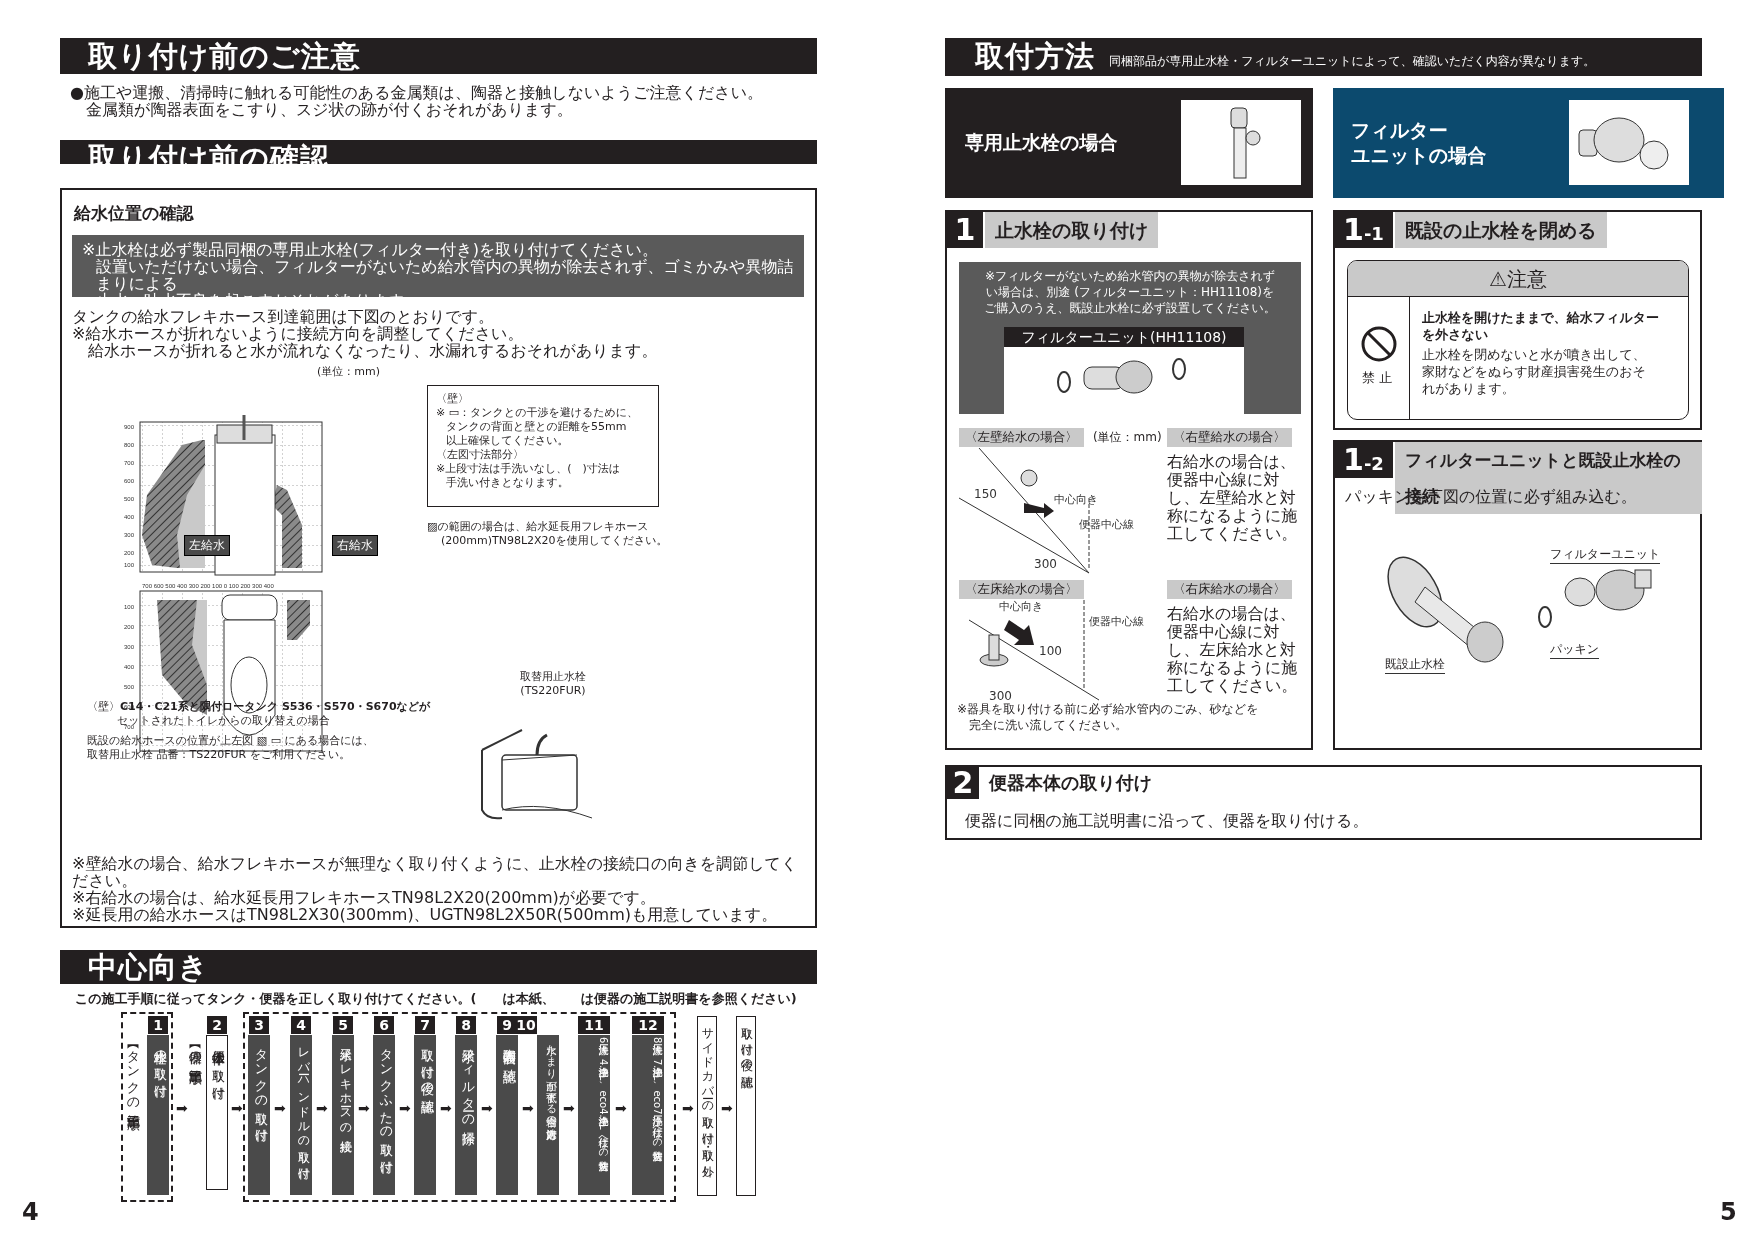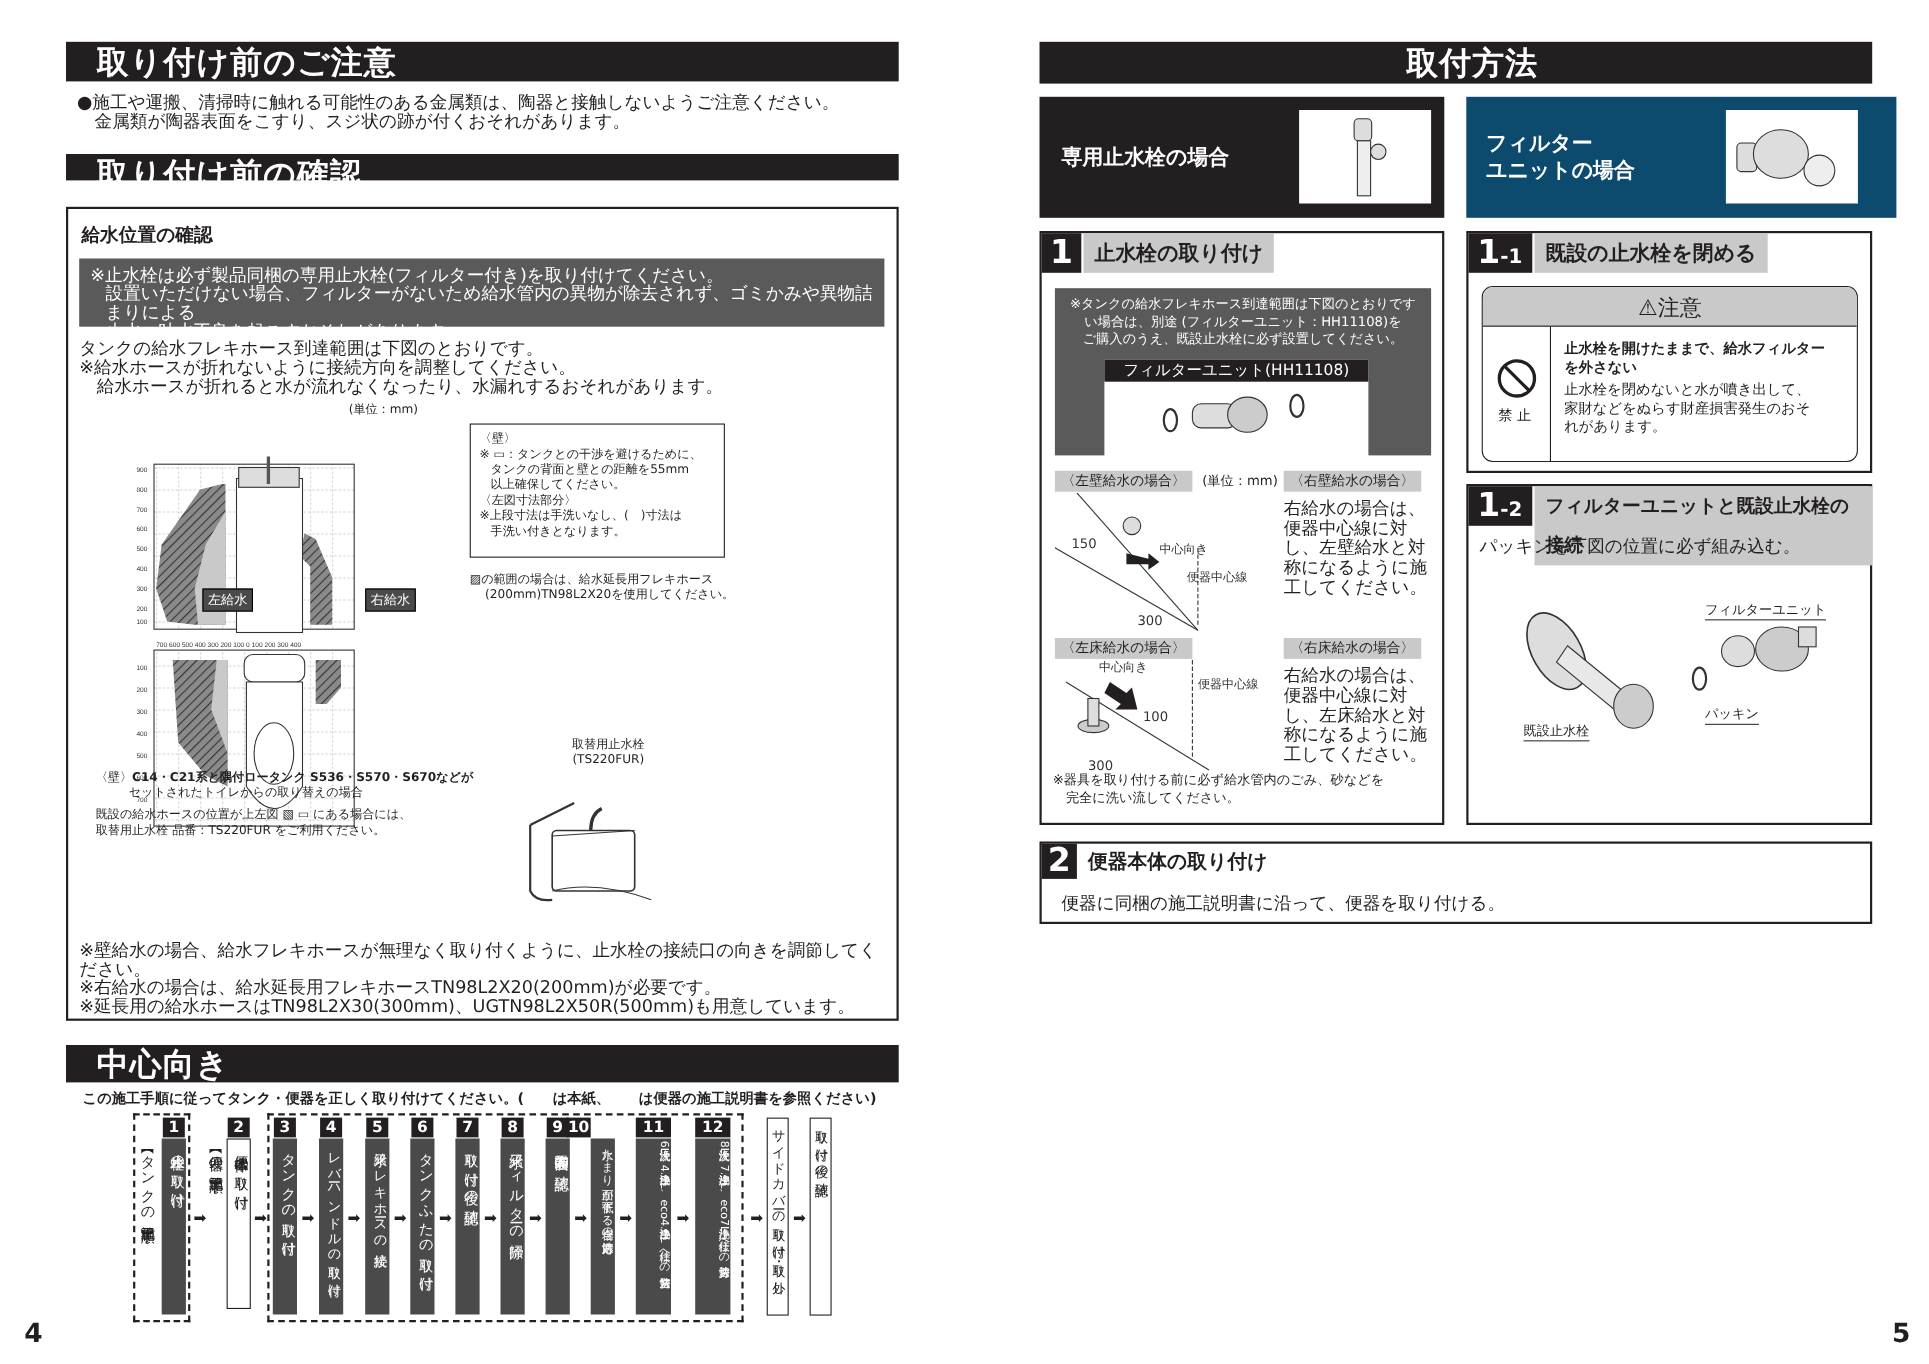--- a/index.html
+++ b/index.html
@@ -207,21 +207,21 @@
 <div class="abs pbox" style="left:632px; top:1035px; width:32px; height:160px; writing-mode:vertical-rl; font-size:10px; line-height:14px; padding-top:2px;">大洗浄8L、小洗浄7.5L、eco小洗浄7L仕様への切替方法</div>
 <div class="abs arrow" style="left:682px; top:1100px;">➡</div>
 
 <div class="abs wbox vt" style="left:697px; top:1016px; width:20px; height:180px; padding-top:2px; font-size:12px;">サイドカバーの取り付け・取り外し</div>
 <div class="abs arrow" style="left:721px; top:1100px;">➡</div>
 
 <div class="abs wbox vt" style="left:736px; top:1016px; width:20px; height:180px; padding-top:2px; font-size:12px;">取り付け後の確認</div>
 
 <div class="abs pagenum" style="left:22px; top:1198px;">4</div>
 
-<div class="abs hbar" style="left:945px; top:38px; width:757px; height:38px; display:flex; align-items:center;flex-direction:column;">
+<div class="abs hbar" style="left:945px; top:38px; width:757px; height:38px; display:flex; align-items:center;">
   <div style="font-size:29px; padding-left:30px; letter-spacing:1px;">取付方法</div>
   <div style="font-size:12px; margin-left:14px; font-weight:normal; padding-top:8px;">同梱部品が専用止水栓・フィルターユニットによって、確認いただく内容が異なります。</div>
 </div>
 
 <div class="abs" style="left:945px; top:88px; width:368px; height:110px; background:#231f20;">
   <div class="abs" style="left:20px; top:42px; color:#fff; font-weight:bold; font-size:19px;">専用止水栓の場合</div>
   <div class="abs" style="left:236px; top:12px; width:120px; height:85px; background:#fff;">
     <svg width="120" height="85" viewBox="0 0 120 85">
       <rect x="50" y="8" width="16" height="20" rx="4" fill="#ddd" stroke="#333"></rect>
       <rect x="53" y="28" width="12" height="50" fill="#eee" stroke="#333"></rect>
@@ -240,21 +240,21 @@
       <ellipse cx="50" cy="40" rx="25" ry="22" fill="#ddd" stroke="#333"></ellipse>
       <circle cx="85" cy="55" r="14" fill="#eee" stroke="#333"></circle>
     </svg>
   </div>
 </div>
 
 <div class="abs box" style="left:945px; top:210px; width:368px; height:540px;">
   <div class="abs stepnum" style="left:0; top:0; width:36px; height:36px;">1</div>
   <div class="abs steptitle" style="left:38px; top:0;">止水栓の取り付け</div>
   <div class="abs greybar" style="left:12px; top:50px; width:342px; height:152px; padding:6px 8px; font-size:12px; line-height:16px; text-align:center;">
-    <div>※タンクの給水フレキホース到達範囲は下図のとおりです</div>
+    <div>※フィルターがないため給水管内の異物が除去されず</div>
     <div>い場合は、別途 (フィルターユニット：HH11108)を</div>
     <div>ご購入のうえ、既設止水栓に必ず設置してください。</div>
     <div class="abs" style="left:45px; top:65px; width:240px; height:88px; background:#fff;">
       <div style="background:#231f20; color:#fff; font-size:14px; padding:2px 4px; text-align:center;">フィルターユニット(HH11108)</div>
       <svg width="240" height="55" viewBox="0 0 240 55">
         <ellipse cx="60" cy="35" rx="6" ry="10" fill="none" stroke="#333" stroke-width="2"></ellipse>
         <rect x="80" y="20" width="40" height="22" rx="8" fill="#ddd" stroke="#333"></rect>
         <ellipse cx="130" cy="30" rx="18" ry="16" fill="#ccc" stroke="#333"></ellipse>
         <ellipse cx="175" cy="22" rx="6" ry="10" fill="none" stroke="#333" stroke-width="2"></ellipse>
       </svg>

